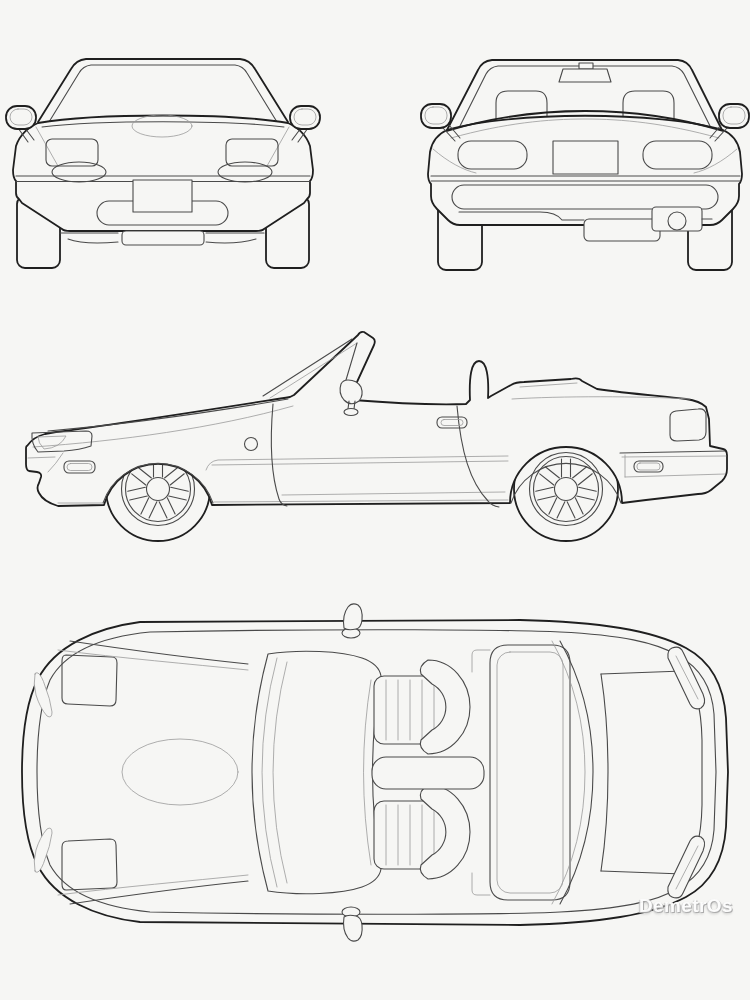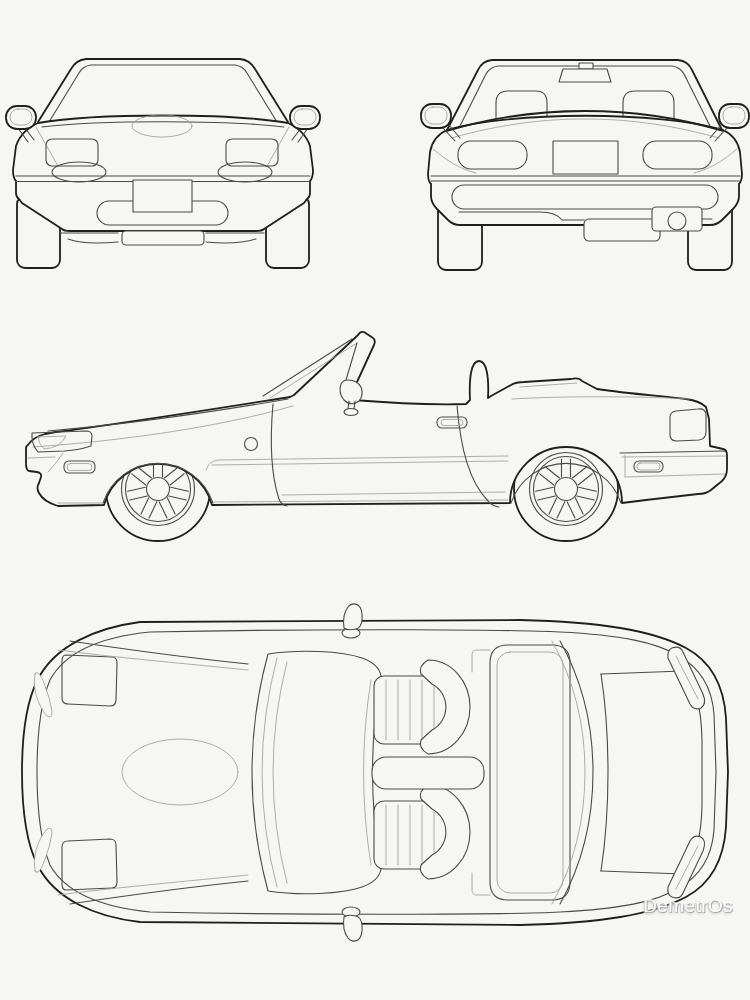--- a/index.html
+++ b/index.html
@@ -13,21 +13,21 @@
   body{background:var(--background);font-family:"Liberation Sans",sans-serif;}
   .stage{position:relative;width:750px;height:1000px;background:var(--background);overflow:hidden;}
   svg{display:block;}
   
   .ln{fill:none;stroke:var(--line-main);stroke-width:1.8;stroke-linecap:round;stroke-linejoin:round;}
   .lm{fill:none;stroke:var(--line-mid);stroke-width:1.1;stroke-linecap:round;stroke-linejoin:round;}
   .lt{fill:none;stroke:var(--line-thin);stroke-width:0.8;stroke-linecap:round;stroke-linejoin:round;}
   .fb{fill:var(--background);}
   .watermark{
     position:absolute;top:895px;right:17px;
-    font-size:19px;font-weight:400;letter-spacing:.4px;
+    font-size:19px;font-weight:700;letter-spacing:.4px;
     color:var(--watermark);opacity:.95;
     text-shadow:1px 1px 0 #a9a9a9, -1px 1px 1px #c6c6c6, 0 2px 3px rgba(110,110,110,.35);
     user-select:none;
   }
 </style>
 </head>
 <body>
 
 <div class="stage">
 <svg width="750" height="1000" viewBox="0 0 750 1000">

